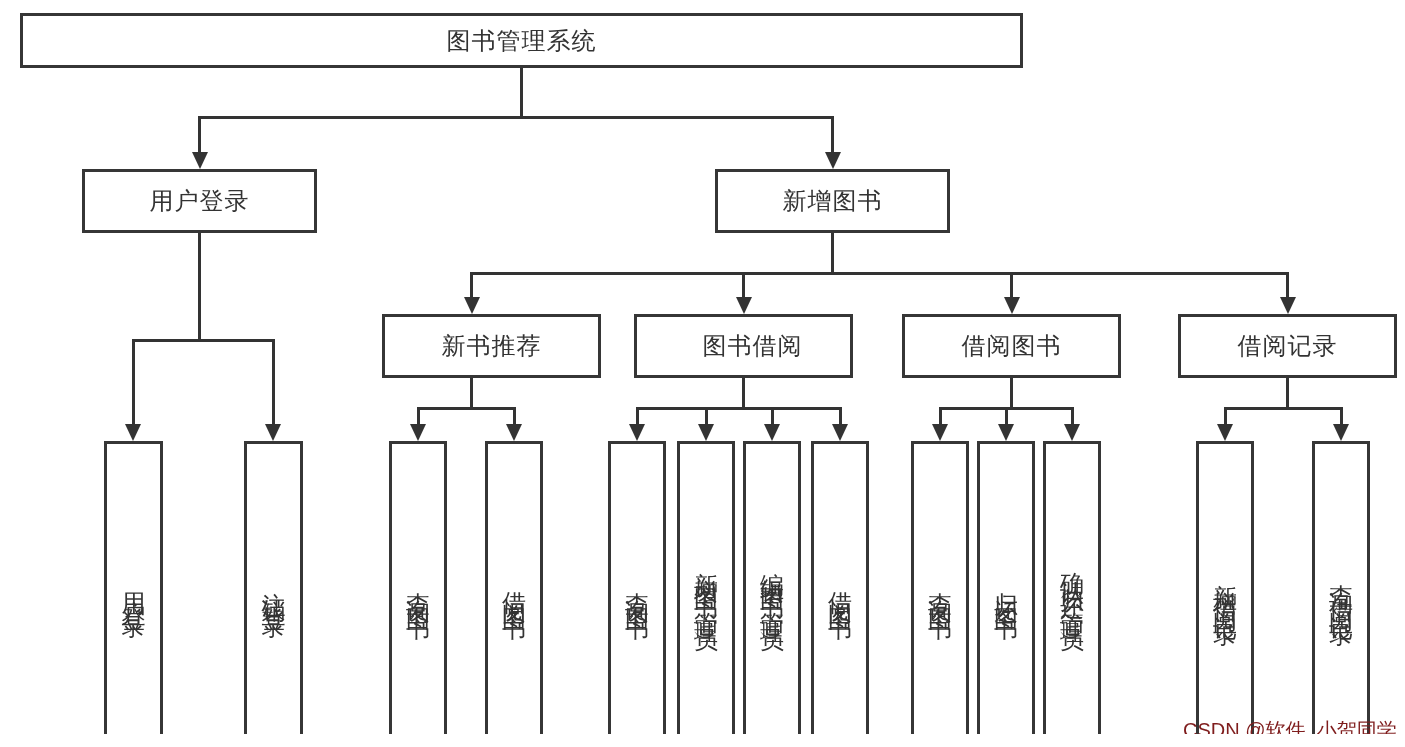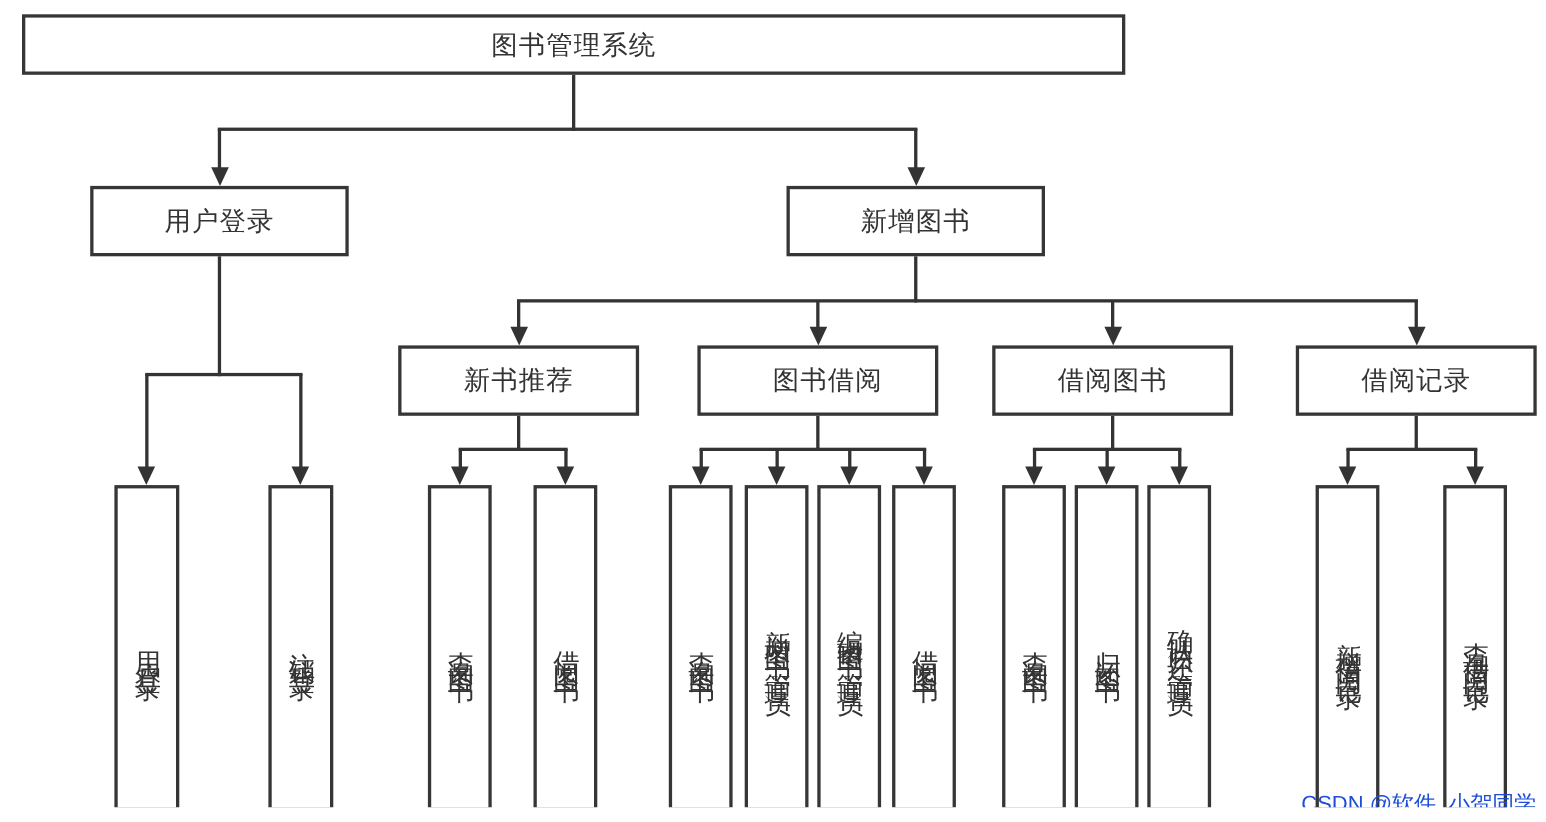--- a/index.html
+++ b/index.html
@@ -72,21 +72,21 @@
     <span class="hlabel">图书管理系统</span>
   </div>
 
   <div class="node" style="left:82px; top:169px; width:235px; height:64px;">
     <span class="hlabel">用户登录</span>
   </div>
   <div class="node" style="left:715px; top:169px; width:235px; height:64px;">
     <span class="hlabel">新增图书</span>
   </div>
 
-  <div class="node" style="left:362px; top:314px; width:219px; height:64px;">
+  <div class="node" style="left:382px; top:314px; width:219px; height:64px;">
     <span class="hlabel">新书推荐</span>
   </div>
   <div class="node" style="left:634px; top:314px; width:219px; height:64px;padding-left:18px;">
     <span class="hlabel">图书借阅</span>
   </div>
   <div class="node" style="left:902px; top:314px; width:219px; height:64px;">
     <span class="hlabel">借阅图书</span>
   </div>
   <div class="node" style="left:1178px; top:314px; width:219px; height:64px;">
     <span class="hlabel">借阅记录</span>
@@ -184,14 +184,14 @@
       <div class="seg" style="left: 1004.5px; top: 408px; width: 3px; height: 18px; background: rgb(51, 51, 51);"></div>
       <div class="arrowhead" style="left: 998px; top: 424px; border-top-color: rgb(51, 51, 51);"></div>
       <div class="seg" style="left: 1070.5px; top: 408px; width: 3px; height: 18px; background: rgb(51, 51, 51);"></div>
       <div class="arrowhead" style="left: 1064px; top: 424px; border-top-color: rgb(51, 51, 51);"></div>
       <div class="seg" style="left: 1223.5px; top: 408px; width: 3px; height: 18px; background: rgb(51, 51, 51);"></div>
       <div class="arrowhead" style="left: 1217px; top: 424px; border-top-color: rgb(51, 51, 51);"></div>
       <div class="seg" style="left: 1339.5px; top: 408px; width: 3px; height: 18px; background: rgb(51, 51, 51);"></div>
       <div class="arrowhead" style="left: 1333px; top: 424px; border-top-color: rgb(51, 51, 51);"></div>
     </div>
 
-  <div id="watermark" style="color: #1d4ed8;">CSDN @软件_小贺同学</div>
+  <div id="watermark" style="color: #7f1d1d;">CSDN @软件_小贺同学</div>
 </div>
 
 </body></html>

